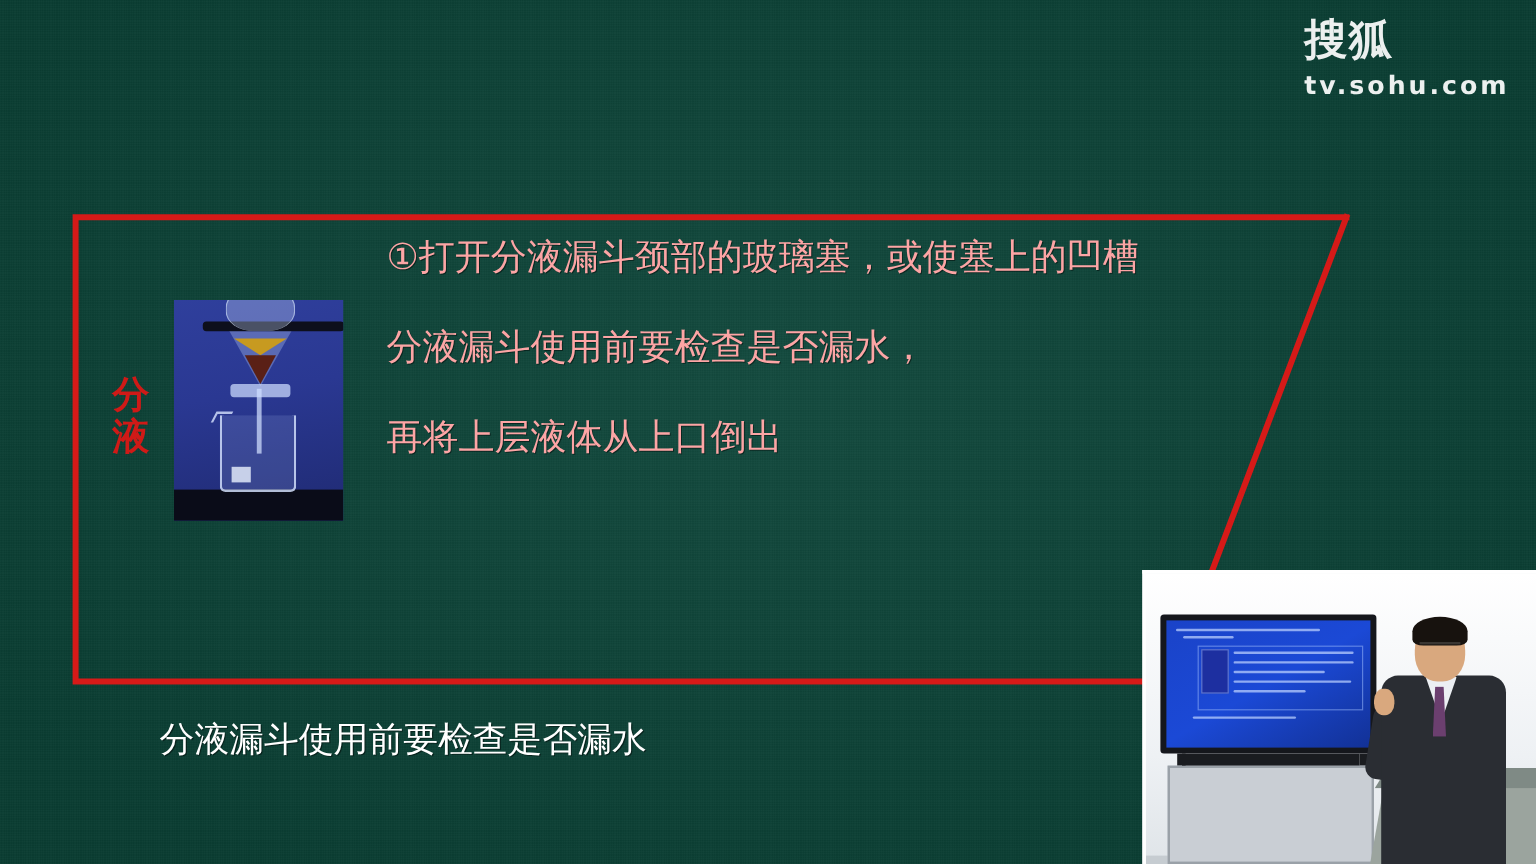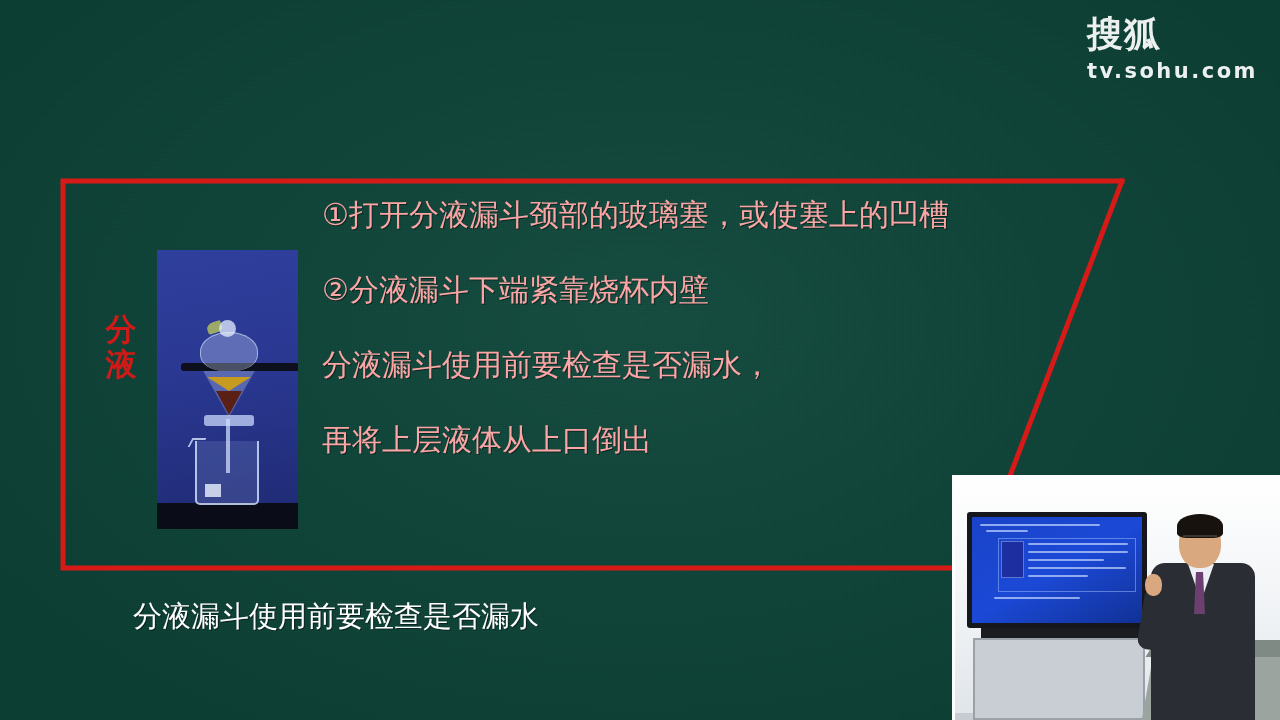--- a/index.html
+++ b/index.html
@@ -86,24 +86,24 @@
     position: absolute;
     left: 0; top: 0;
     width: 1280px; height: 720px;
     z-index: 3;
     pointer-events: none;
   }
 
   
   .photo-wrap {
     position: absolute;
-    left: 157px;
+    left: 145px;
     top: 250px;
     width: 141px;
-    height: 279px;
+    height: 184px;
     z-index: 4;
   }
   .photo {
     position: absolute;
     inset: 0;
     background: linear-gradient(170deg, #2f3f9c 0%, #2a3892 42%, #1f2a72 100%);
     overflow: hidden;
   }
   .photo .bench {
     position: absolute;
@@ -486,21 +486,20 @@
       <div class="funnel-liq-dark"></div>
       <div class="clamp"></div>
       <div class="bulb"></div>
       <div class="stopper-wing"></div>
       <div class="stopper"></div>
     </div>
   </div>
 
   <div class="body-lines">
     <div class="bline">①打开分液漏斗颈部的玻璃塞，或使塞上的凹槽</div>
-    <div class="bline">②分液漏斗下端紧靠烧杯内壁</div>
     <div class="bline">分液漏斗使用前要检查是否漏水，</div>
     <div class="bline">再将上层液体从上口倒出</div>
   </div>
 
   <div class="footnote">分液漏斗使用前要检查是否漏水</div>
 
   <div class="video-inset">
     <div class="vi-room"></div>
     <div class="vi-floor"></div>
     <div class="vi-tv-post" style="left:26px"></div>

